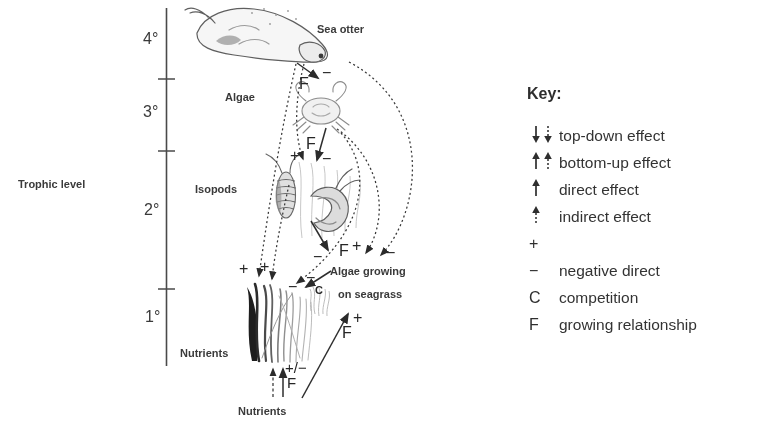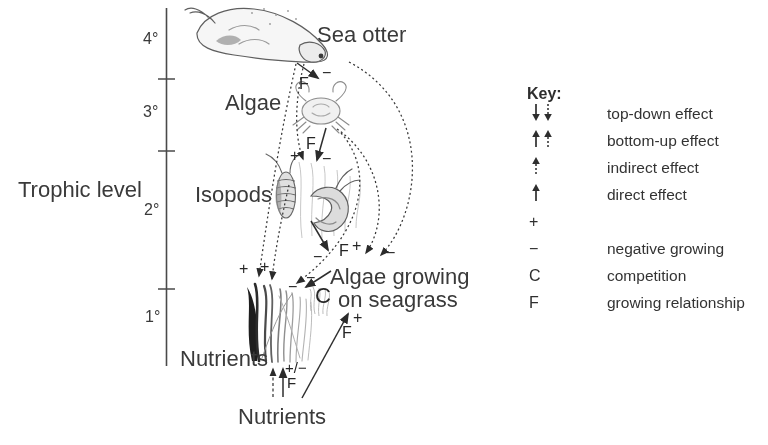--- a/index.html
+++ b/index.html
@@ -1,26 +1,26 @@
 <!DOCTYPE html>
 <html><head>
 <meta charset="utf-8">
 <style>
   html,body{margin:0;padding:0;background:#fff;}
   .fig{position:relative;width:768px;height:445px;background:#ffffff;overflow:hidden;
        font-family:"Liberation Sans",sans-serif;color:#3a3a3a;}
   .art{position:absolute;left:0;top:0;width:768px;height:445px;}
   .lbl{position:absolute;white-space:nowrap;color:#3a3a3a;line-height:1;}
   .eff{position:absolute;white-space:nowrap;color:#262626;font-size:16px;line-height:1;}
-  .fs17{font-size:22px;} .fs16{font-size:16px;} .fs15{font-size:15px;}
+  .fs17{font-size:11px;font-weight:bold;} .fs16{font-size:16px;} .fs15{font-size:15px;}
   .key{position:absolute;left:527px;top:85px;width:235px;}
-  .key-title{font-size:16px;font-weight:bold;color:#2e2e2e;margin-bottom:0;}
+  .key-title{font-size:16px;font-weight:bold;color:#2e2e2e;margin-bottom:22px;}
   .key-row{display:flex;align-items:center;height:22px;margin-bottom:5px;}
   .key-sym{width:30px;flex:0 0 30px;font-size:16px;color:#2e2e2e;text-align:left;padding-left:2px;}
-  .key-lab{font-size:15.5px;color:#333;margin-left:48px;}
+  .key-lab{font-size:15.5px;color:#333;}
 </style>
 </head>
 <body>
 
 <div class="fig">
 
   <svg class="art" viewBox="0 0 768 445">
     <defs>
       <marker id="ah" viewBox="0 0 8 6" refX="6.2" refY="3" markerWidth="8" markerHeight="7" orient="auto-start-reverse">
         <path d="M0,0 L7.5,3 L0,6 Z" fill="#2b2b2b"></path>
@@ -180,44 +180,44 @@
           <line x1="19" y1="18" x2="19" y2="7" stroke="#2e2e2e" stroke-width="1.5" stroke-dasharray="2 2"></line>
           <path d="M15.2,8 L22.8,8 L19,1 Z" fill="#2e2e2e"></path>
         </svg>
       </span>
       <span class="key-lab">bottom-up effect</span>
     </div>
 
     <div class="key-row">
       <span class="key-sym">
         <svg width="28" height="20" viewBox="0 0 28 20">
+          <line x1="7" y1="18" x2="7" y2="7" stroke="#2e2e2e" stroke-width="1.7"></line>
+          <path d="M3.2,8 L10.8,8 L7,1 Z" fill="#2e2e2e"></path>
+        </svg>
+      </span>
+      <span class="key-lab">direct effect</span>
+    </div>
+
+    <div class="key-row">
+      <span class="key-sym">
+        <svg width="28" height="20" viewBox="0 0 28 20">
           <line x1="7" y1="18" x2="7" y2="7" stroke="#2e2e2e" stroke-width="1.5" stroke-dasharray="2 2"></line>
           <path d="M3.2,8 L10.8,8 L7,1 Z" fill="#2e2e2e"></path>
         </svg>
       </span>
       <span class="key-lab">indirect effect</span>
     </div>
 
     <div class="key-row">
-      <span class="key-sym">
-        <svg width="28" height="20" viewBox="0 0 28 20">
-          <line x1="7" y1="18" x2="7" y2="7" stroke="#2e2e2e" stroke-width="1.7"></line>
-          <path d="M3.2,8 L10.8,8 L7,1 Z" fill="#2e2e2e"></path>
-        </svg>
-      </span>
-      <span class="key-lab">direct effect</span>
-    </div>
-
-    <div class="key-row">
       <span class="key-sym">+</span>
     </div>
 
     <div class="key-row">
       <span class="key-sym">−</span>
-      <span class="key-lab">negative growing</span>
+      <span class="key-lab">negative direct</span>
     </div>
 
     <div class="key-row">
       <span class="key-sym">C</span>
       <span class="key-lab">competition</span>
     </div>
 
     <div class="key-row">
       <span class="key-sym">F</span>
       <span class="key-lab">growing relationship</span>

